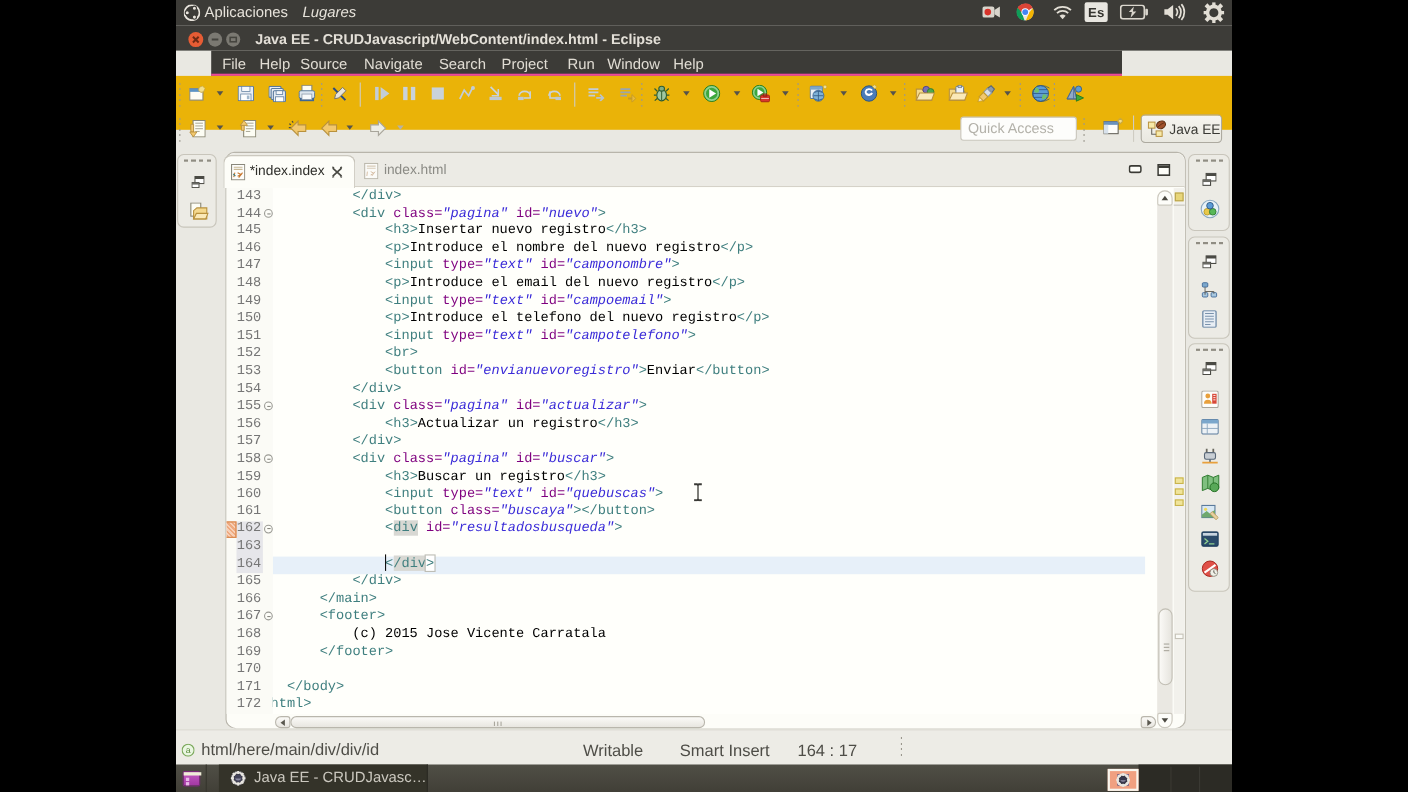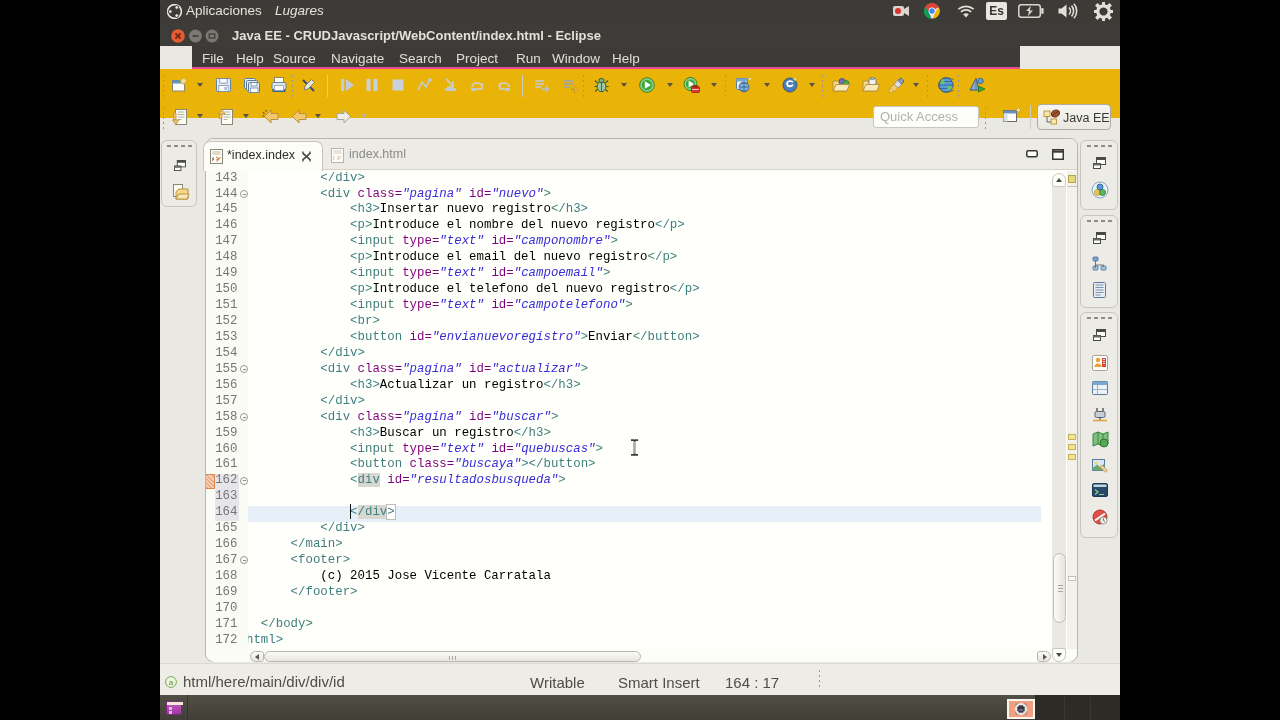--- a/index.html
+++ b/index.html
@@ -615,20 +615,35 @@
     <div class="abs" style="left:565px;top:10px;text-align:right;">164 : 17</div>
     <div class="vsep" style="left:659px;top:6px;height:20px;"></div>
   </div>
   <div id="taskbar">
     <div class="abs" style="left:6px;top:6px;width:16px;height:14px;border-radius:2px;background:linear-gradient(#C35BC3,#A238A2);border:1px solid #7A2A7A;">
       <div class="abs" style="left:0;top:0;width:16px;height:3px;background:#EFEDD8;"></div>
       <div class="abs" style="left:1.5px;top:4.5px;width:3px;height:3px;background:#E8B8E8;"></div>
       <div class="abs" style="left:1.5px;top:8.5px;width:3px;height:3px;background:#E8B8E8;"></div>
     </div>
     <div class="abs" style="left:27px;top:0;width:1px;height:25px;background:#36352D;"></div>
+    <div id="task1">
+      <svg class="abs" style="left:10px;top:5px" width="15" height="15" viewBox="0 0 16 16">
+          <circle cx="8" cy="8" r="7" fill="#E8E6E0"></circle>
+          <circle cx="8" cy="8" r="6.8" fill="none" stroke="#3A3A44" stroke-width="0.6"></circle>
+          <g fill="#3A3A44">
+            <circle cx="8" cy="8" r="4.6"></circle>
+          </g>
+          <g stroke="#E8E6E0" stroke-width="1.8">
+            <path d="M8 1 V4 M8 12 V15 M1 8 H4 M12 8 H15 M3 3 L5.2 5.2 M10.8 10.8 L13 13 M13 3 L10.8 5.2 M5.2 10.8 L3 13"></path>
+          </g>
+          <circle cx="8" cy="8" r="3.6" fill="#44445A"></circle>
+          <path d="M5 8.2 a3.2 3.2 0 0 0 6 0 Z" fill="#8A8AA0"></path>
+        </svg>
+      <div class="abs" style="left:32px;top:4px;">Java EE - CRUDJavasc…</div>
+    </div>
     <div class="abs" style="left:875px;top:0;width:85px;height:25px;background:#2C2B25;"></div>
     <div class="abs" style="left:904px;top:2px;width:1px;height:23px;background:#3A3933;"></div>
     <div class="abs" style="left:930px;top:2px;width:1px;height:23px;background:#3A3933;"></div>
     <div class="abs" style="left:847px;top:4px;width:28px;height:20px;background:#F0A080;border:2px solid #F8F6EE;">
       <svg class="abs" style="left:5px;top:1px" width="14" height="14" viewBox="0 0 16 16">
           <rect x="2" y="2" width="12" height="12" fill="#5A4A7A"></rect>
           <circle cx="8" cy="8" r="7" fill="#E8E6E0"></circle>
           <g fill="#3A3A44">
             <circle cx="8" cy="8" r="4.6"></circle>
           </g>

